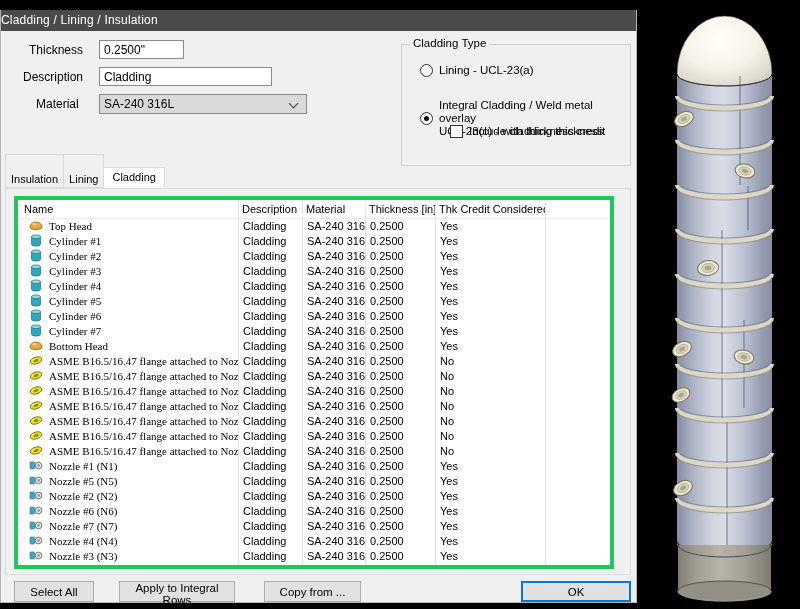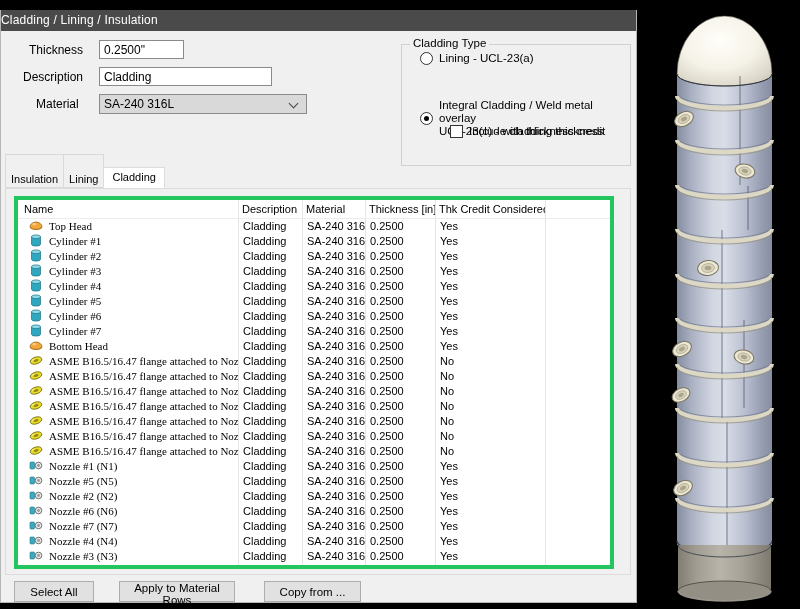--- a/index.html
+++ b/index.html
@@ -70,21 +70,21 @@
   <div class="form-label" style="left:22px;top:60px;">Description</div>
   <input class="tb" style="left: 98px; top: 57px; width: 173px;" value="Cladding">
   <div class="form-label" style="left:35px;top:87px;">Material</div>
   <div class="combo" style="left:98px;top:84px;width:208px;">
     <span>SA-240 316L</span>
     <span class="chev"></span>
   </div>
 
   <div class="group">
     <span class="group-label">Cladding Type</span>
-    <div class="opt" style="top:7px;">
+    <div class="opt" style="top:19px;">
       <span class="radio"></span>
       <span class="opt-text">
           <span>Lining - UCL-23(a)</span>
         </span>
     </div>
     <div class="opt" style="top:54px;">
       <span class="radio checked"></span>
       <span class="opt-text">
         <span>Integral Cladding / Weld metal overlay</span>
         <span>UCL-23(c) - with thickness credit</span>
@@ -529,23 +529,24 @@
       <div class="vline" style="left:220px;"></div>
       <div class="vline" style="left:284px;"></div>
       <div class="vline" style="left:347px;"></div>
       <div class="vline" style="left:417px;"></div>
       <div class="vline" style="left:527px;"></div>
       <div class="hline"></div>
     </div>
   </div>
 
   <button class="btn" style="left:13px;width:80px;">Select All</button>
-  <button class="btn" style="left:118px;width:116px;">Apply to Material Rows</button>
+  <button class="btn" style="left:118px;width:116px;">Apply to Integral Rows</button>
   <button class="btn" style="left:263px;width:97px;">Copy from ...</button>
   <button class="btn" style="left:443px;width:54px;margin-top:28px;">Cancel</button>
+  <button class="btn default" style="left:520px;width:110px;">OK</button>
 </div>
 
 <div class="viewport">
   <svg width="163" height="609" viewBox="0 0 163 609">
     <defs>
       <linearGradient id="gShell" x1="0" y1="0" x2="1" y2="0">
         <stop offset="0" stop-color="#848ca0"></stop>
           <stop offset="0.15" stop-color="#a9b0c2"></stop>
         <stop offset="0.38" stop-color="#d3d7e2"></stop>
           <stop offset="0.5" stop-color="#d9dde8"></stop>

